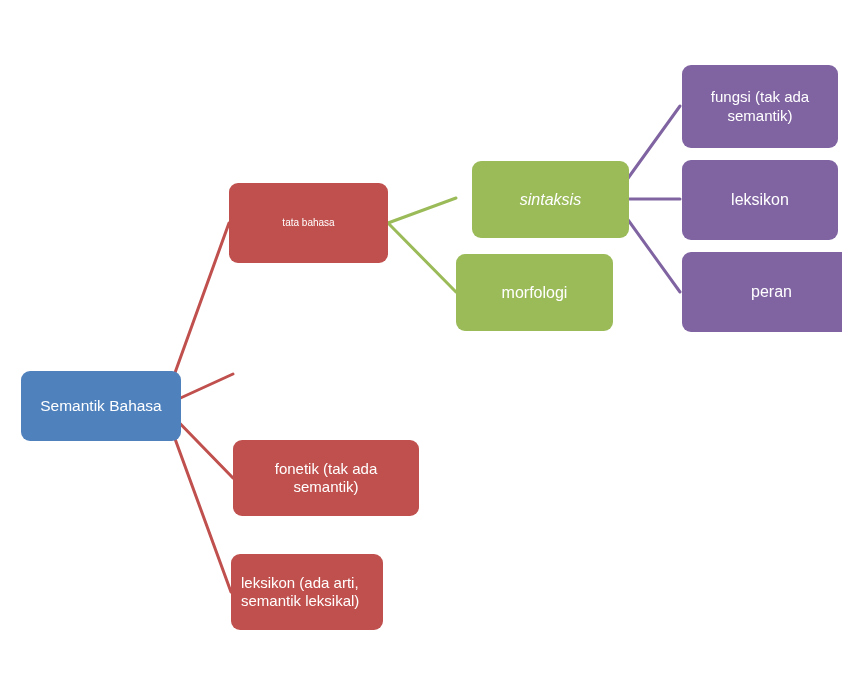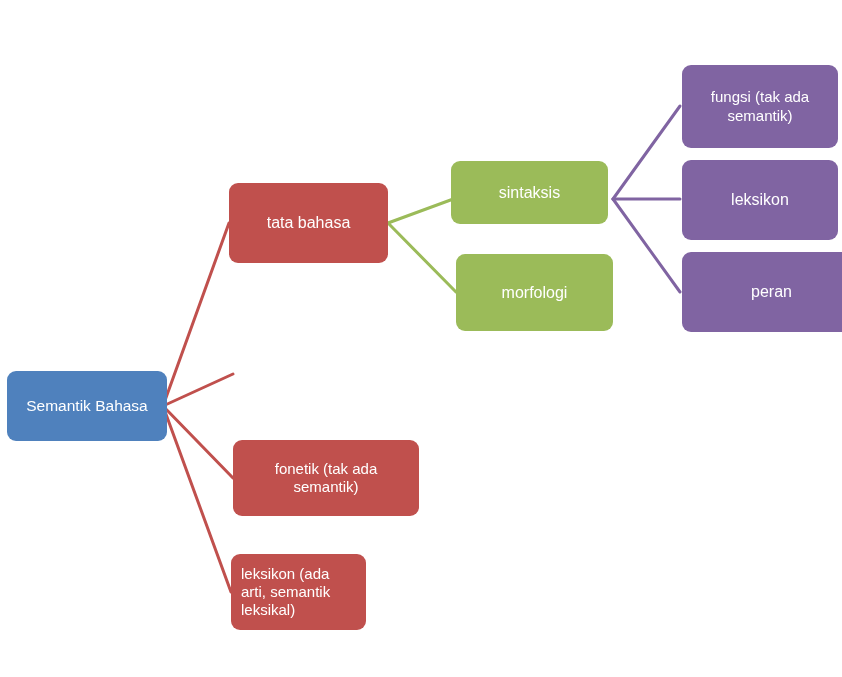--- a/index.html
+++ b/index.html
@@ -47,21 +47,21 @@
     display: block;
     width: 100%;
     white-space: pre-line;
   }
   .node-root {
     background: #4F81BD;
     font-size: 15.5px;
   }
   .node-red {
     background: #C0504D;
-    font-size: 16px;
+    font-size: 10px;
   }
   .node-green {
     background: #9BBB59;
     font-size: 16px;
   }
   .node-purple {
     background: #8064A2;
     font-size: 16px;
   }
   .node-multiline {
@@ -90,38 +90,38 @@
       <line x1="388" y1="223" x2="456" y2="292"></line>
     </g>
 
     <g stroke="#8064A2" stroke-width="3" fill="none" stroke-linecap="round">
       <line x1="613" y1="199" x2="680" y2="106"></line>
       <line x1="613" y1="199" x2="680" y2="199"></line>
       <line x1="613" y1="199" x2="680" y2="292"></line>
     </g>
   </svg>
 
-  <div class="node node-root" style="left:7px; top:371px; width:160px; height:70px;">
+  <div class="node node-root" style="left:21px; top:371px; width:160px; height:70px;">
     <span class="label">Semantik Bahasa</span>
   </div>
 
   <div class="node node-red" style="left:229px; top:183px; width:159px; height:80px;">
     <span class="label">tata bahasa</span>
   </div>
 
 
   <div class="node node-red node-multiline" style="left:233px; top:440px; width:186px; height:76px;">
     <span class="label">fonetik (tak ada semantik)</span>
   </div>
 
-  <div class="node node-red node-multiline align-left" style="left:231px; top:554px; width:135px; height:76px;">
+  <div class="node node-red node-multiline align-left" style="left:231px; top:554px; width:152px; height:76px;">
     <span class="label">leksikon (ada arti, semantik leksikal)</span>
   </div>
 
-  <div class="node node-green" style="left:451px; top:161px; width:157px; height:63px;">
+  <div class="node node-green" style="left:472px; top:161px; width:157px; height:77px;font-style:italic;">
     <span class="label">sintaksis</span>
   </div>
 
   <div class="node node-purple node-multiline" style="left:682px; top:65px; width:156px; height:83px;">
     <span class="label">fungsi (tak ada semantik)</span>
   </div>
 
   <div class="node node-green" style="left:456px; top:254px; width:157px; height:77px;">
     <span class="label">morfologi</span>
   </div>

